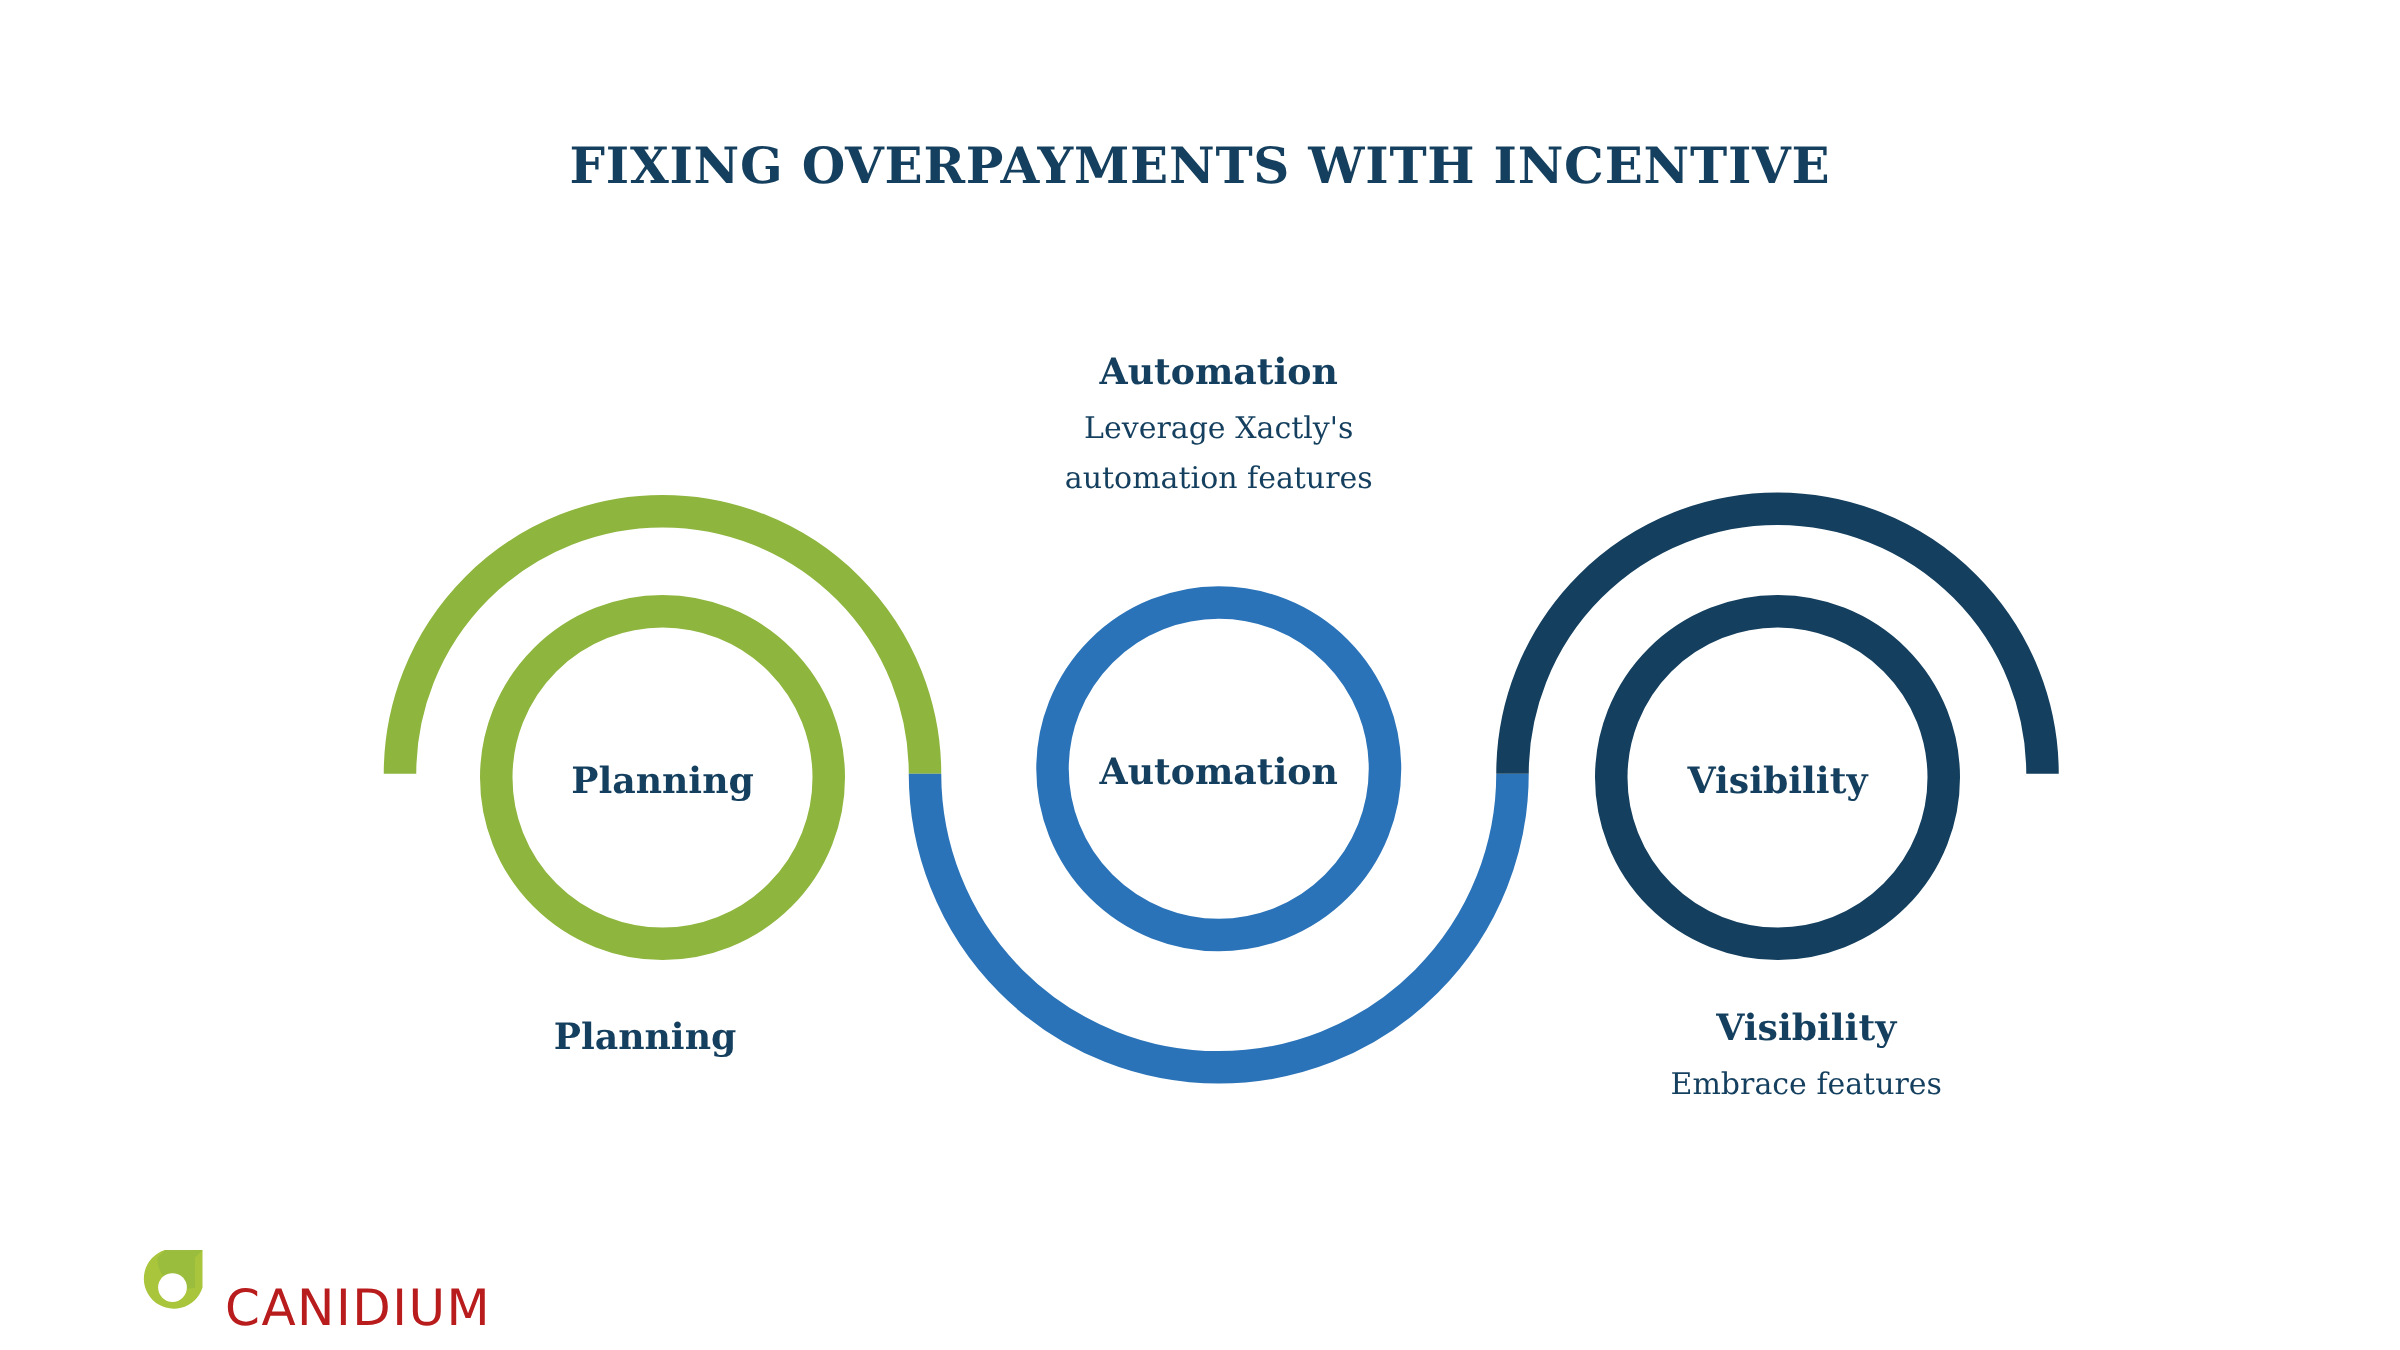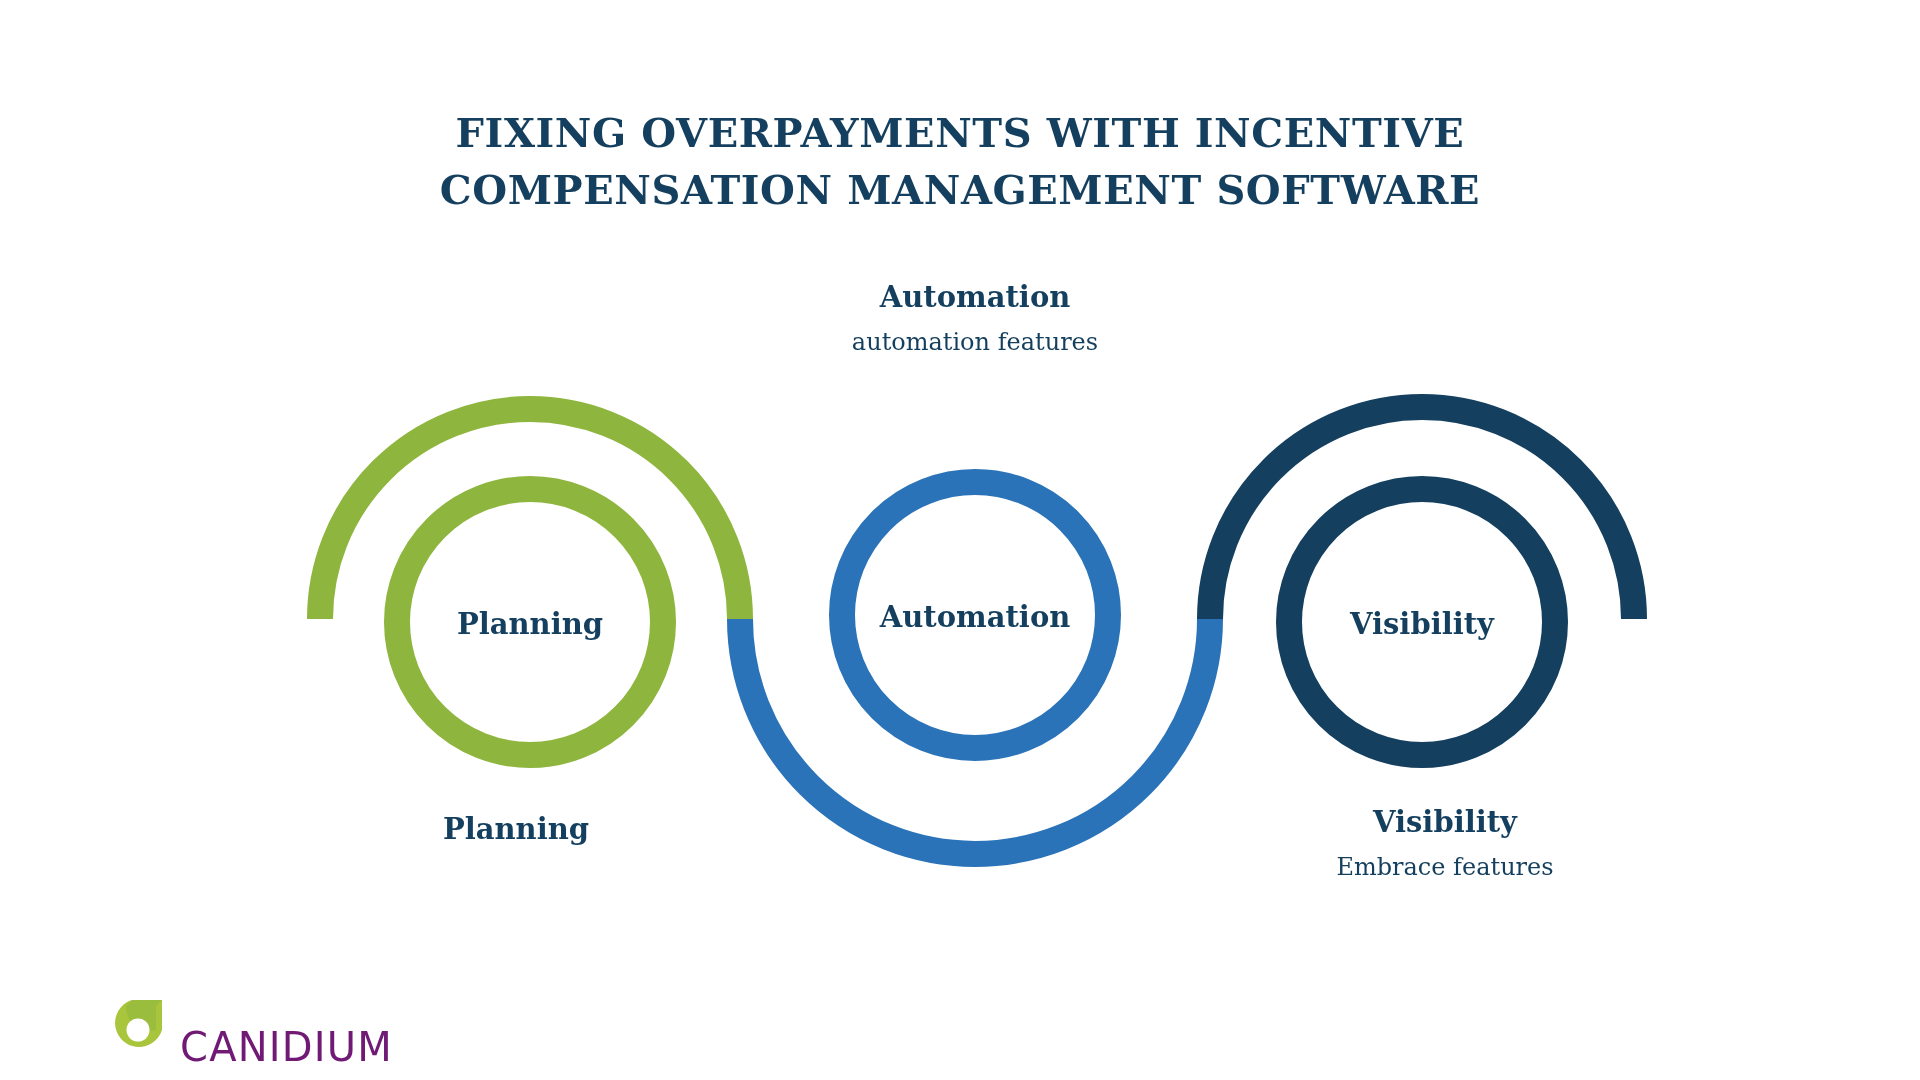--- a/index.html
+++ b/index.html
@@ -83,37 +83,36 @@
   
   #logo {
     position: absolute;
     left: 110px;
     top: 975px;
     display: flex;
     align-items: center;
     gap: 14px;
   }
   #logo-word {
-    color: #701a75;
+    color: #b91c1c;
     font-family: "DejaVu Sans", "Liberation Sans", sans-serif;
     font-weight: normal;
     font-size: 40px;
     letter-spacing: 1.2px;
     line-height: 40px;
     margin-top: 40px;
   }
 </style>
 </head>
 <body>
 
 <div id="stage">
 
   <div id="title">
     <span class="tline">FIXING OVERPAYMENTS WITH INCENTIVE</span>
-    <span class="tline">COMPENSATION MANAGEMENT SOFTWARE</span>
   </div>
 
   <svg id="wave" viewBox="0 0 1920 1080">
 
     <path d="M 320 607 A 210 210 0 0 1 740 607" fill="none" stroke="#8EB53D" stroke-width="26"></path>
 
     <path d="M 740 607 A 235 235 0 0 0 1210 607" fill="none" stroke="#2B73B8" stroke-width="26"></path>
 
     <path d="M 1210 607 A 212 212 0 0 1 1634 607" fill="none" stroke="#143F5E" stroke-width="26"></path>
 
@@ -121,20 +120,21 @@
     <circle cx="975" cy="603" r="133" fill="none" stroke="#2B73B8" stroke-width="26"></circle>
     <circle cx="1422" cy="610" r="133" fill="none" stroke="#143F5E" stroke-width="26"></circle>
   </svg>
 
   <div class="ring-label" style="left:380px; top:595px; width:300px;">Planning</div>
   <div class="ring-label" style="left:825px; top:588px; width:300px;">Automation</div>
   <div class="ring-label" style="left:1272px; top:595px; width:300px;">Visibility</div>
 
   <div class="caption" style="left:825px; top:266px; width:300px;">
     <span class="cap-title">Automation</span>
+    <span class="cap-body">Leverage Xactly's</span>
     <span class="cap-body">automation features</span>
   </div>
 
   <div class="caption" style="left:366px; top:798px; width:300px;">
     <span class="cap-title">Planning</span>
   </div>
 
   <div class="caption" style="left:1295px; top:791px; width:300px;">
     <span class="cap-title">Visibility</span>
     <span class="cap-body">Embrace features</span>

